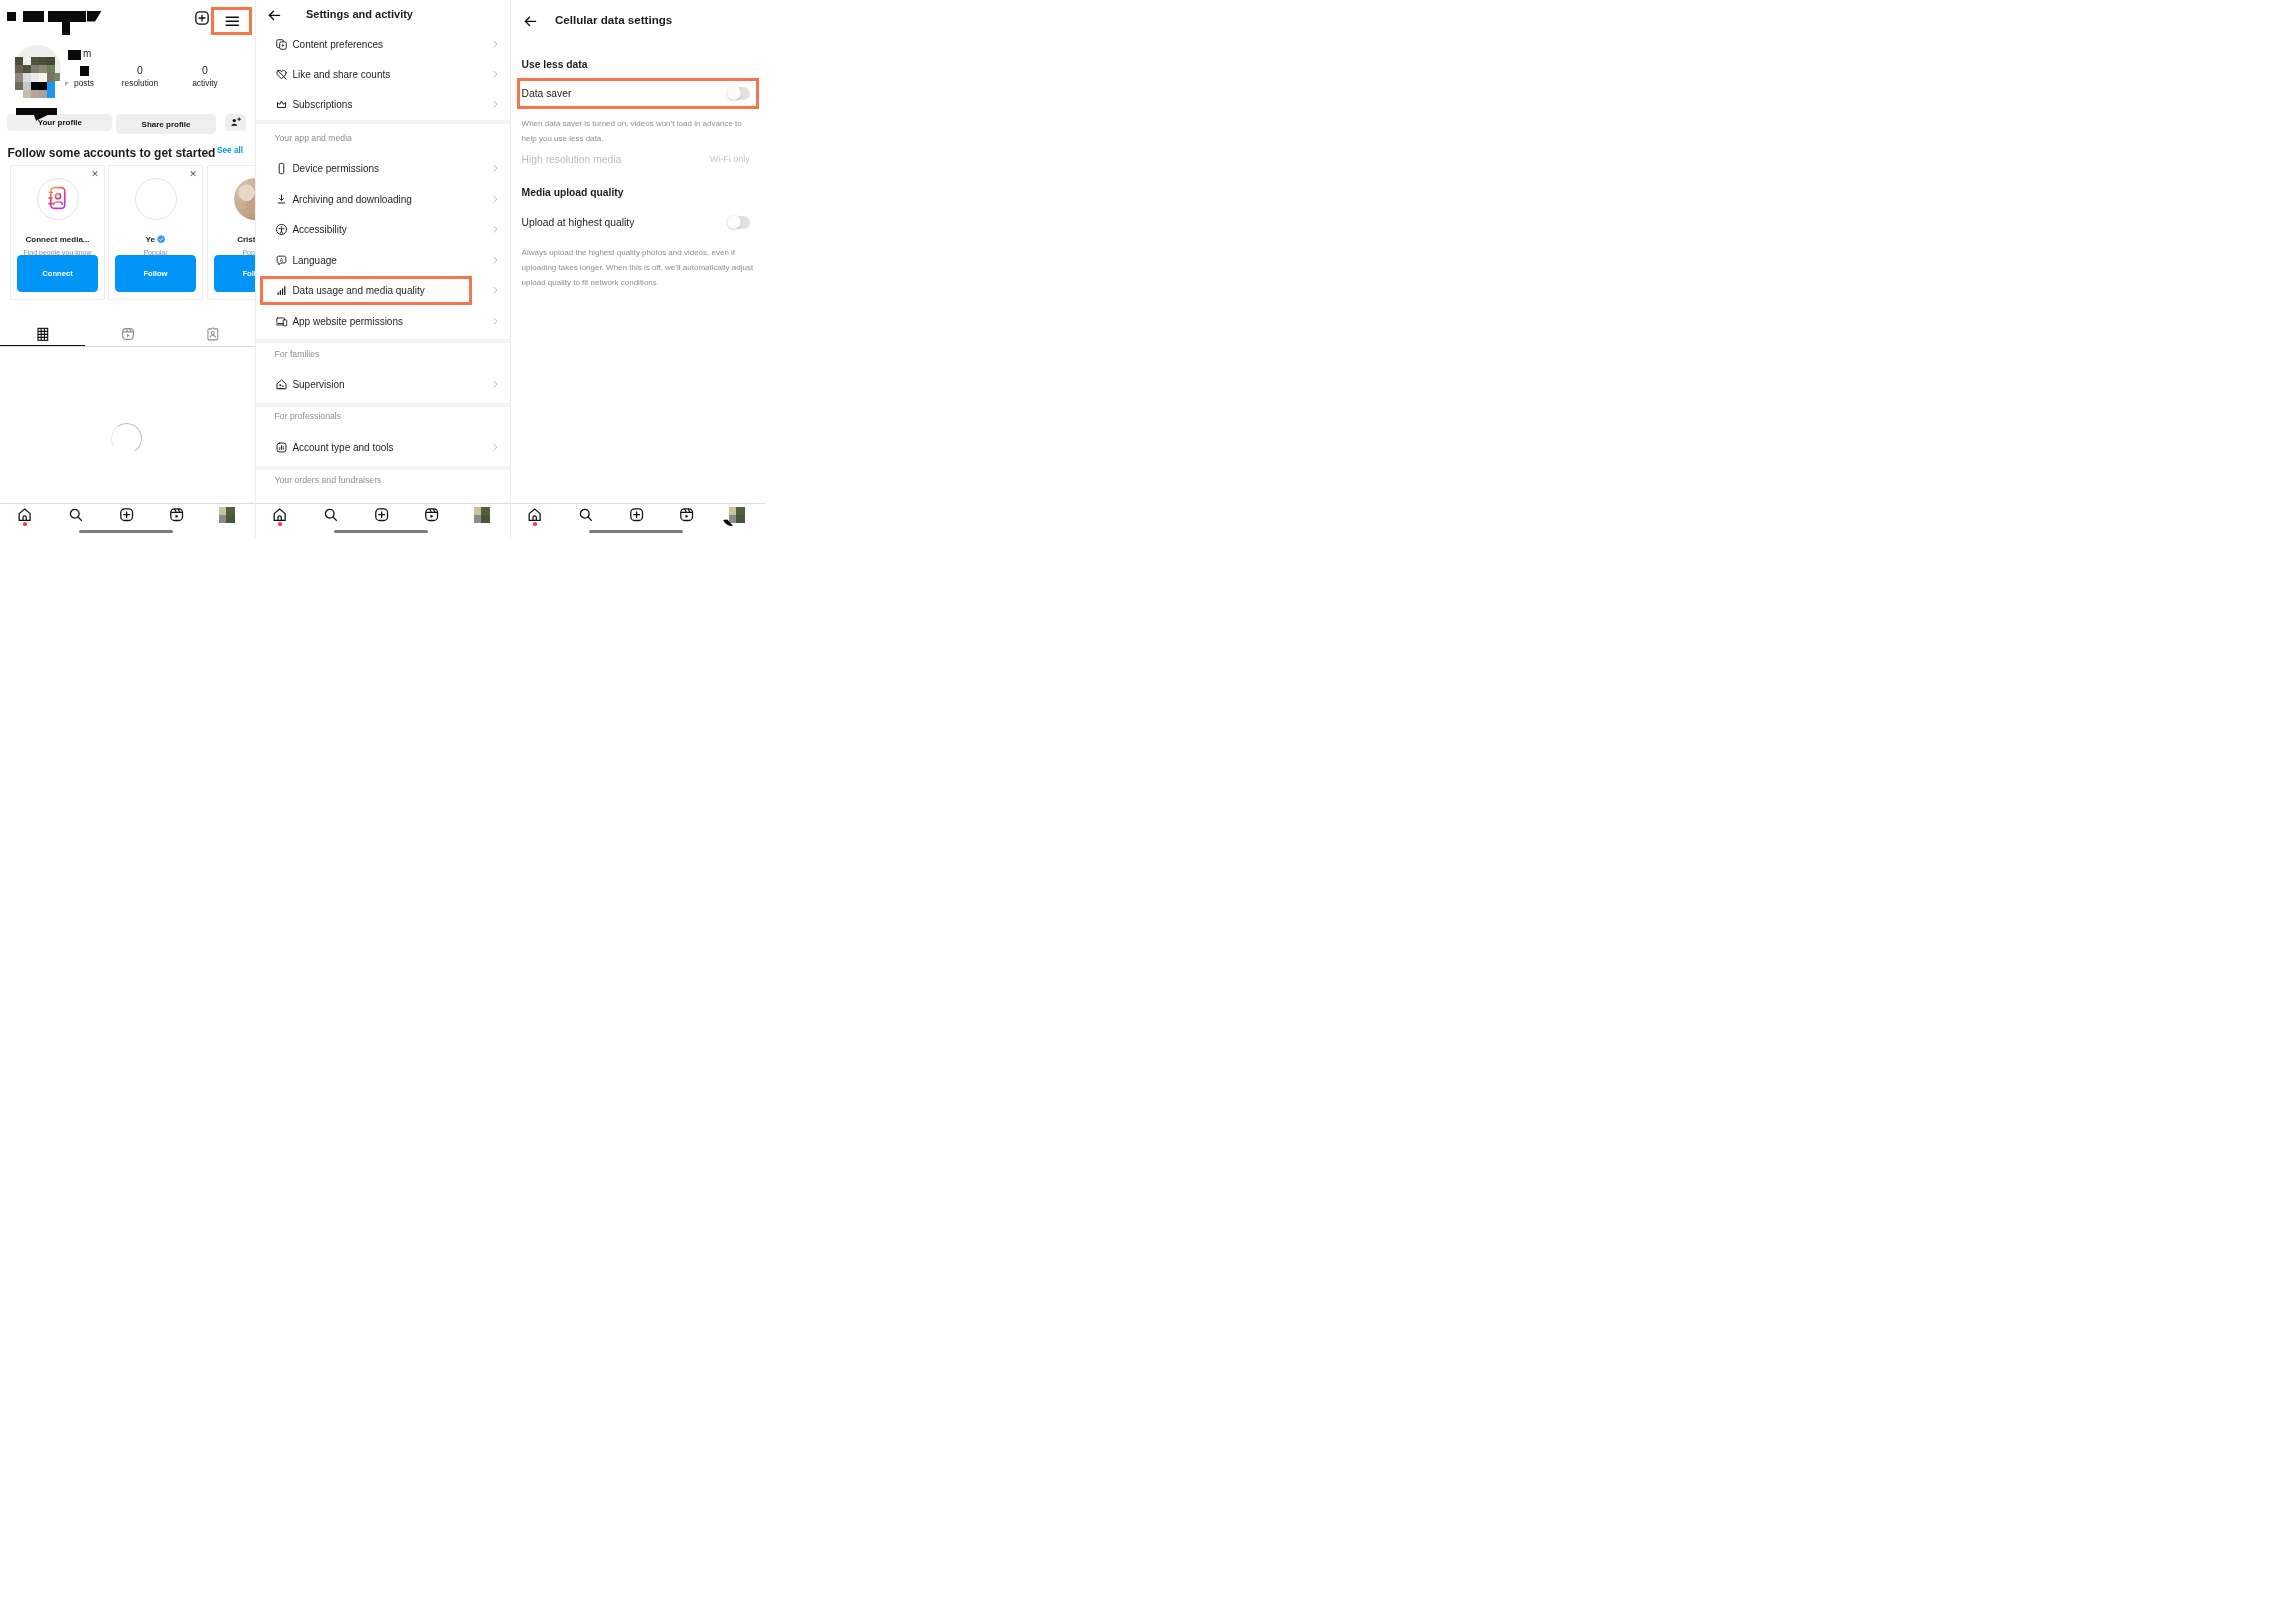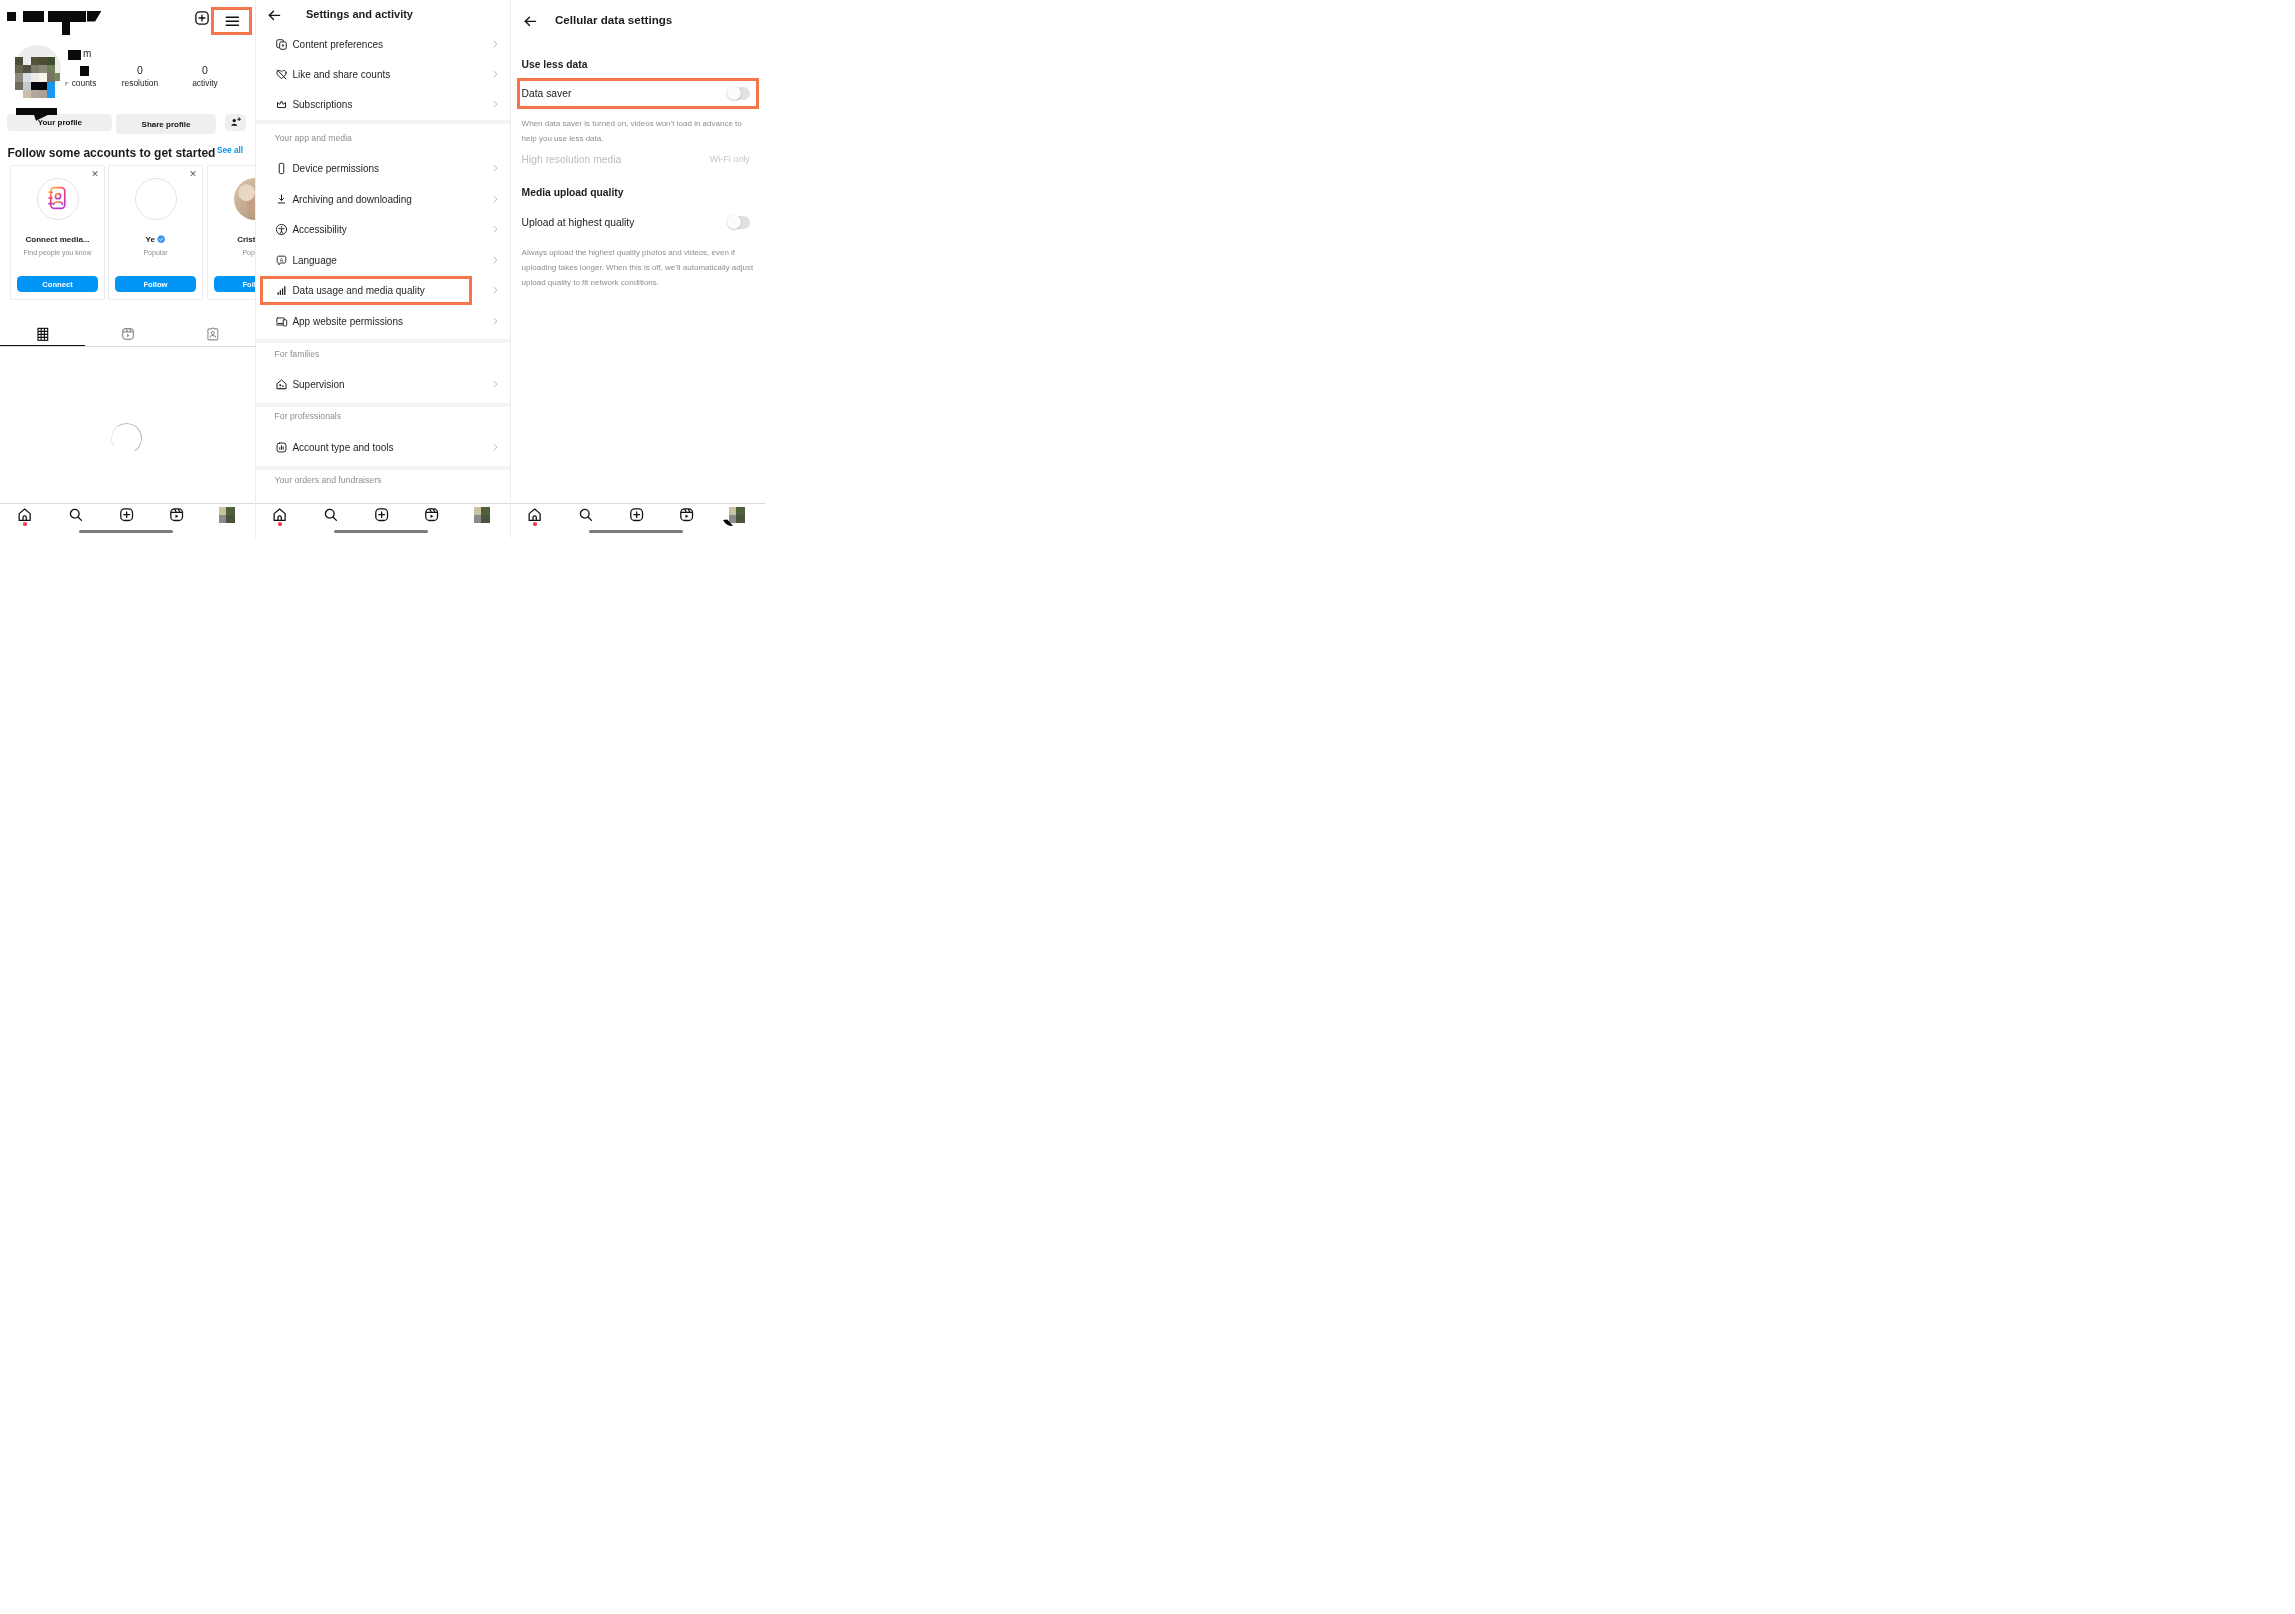--- a/index.html
+++ b/index.html
@@ -13,21 +13,21 @@
   
   .btn-gray{position:absolute;background:#efefef;border-radius:4.2px;display:flex;align-items:center;justify-content:center;font-weight:700;font-size:8px;color:#141414;cursor:default}
   .statcol{position:absolute;width:46px;text-align:center}
   .statnum{font-size:10.5px;line-height:12.6px}
   .statlab{font-size:8.4px;line-height:11.6px;margin-top:1.6px}
   .card{position:absolute;top:165px;width:95px;height:135px;border:0.5px solid #ececec;border-radius:2.1px;background:#fff;box-sizing:border-box}
   .cavatar{position:absolute;top:11.6px;left:50%;transform:translateX(-50%);width:42px;height:42px;border-radius:50%;border:0.5px solid #e4e4e4;box-sizing:border-box;display:flex;align-items:center;justify-content:center;overflow:hidden}
   .cx{position:absolute;top:4.2px;right:5.3px;font-size:9px;color:#5a5a5a;line-height:9px;cursor:default}
   .cname{position:absolute;top:69px;left:0;right:0;display:flex;justify-content:center;align-items:center;gap:2.1px;font-weight:700;font-size:8px;white-space:nowrap}
   .csub{position:absolute;top:83px;left:0;right:0;text-align:center;color:#8e8e8e;font-size:7px;white-space:nowrap}
-  .cbtn{position:absolute;left:6.3px;right:6.3px;top:110px;height:16px;background:#0095F6;border-radius:4.2px;color:#fff;font-weight:700;font-size:7.6px;display:flex;align-items:center;justify-content:center}
+  .cbtn{position:absolute;left:6.3px;right:6.3px;top:89px;height:37px;background:#0095F6;border-radius:4.2px;color:#fff;font-weight:700;font-size:7.6px;display:flex;align-items:center;justify-content:center}
   .tabs{position:absolute;top:322px;left:0;width:255px;height:24px;display:flex}
   .tab{flex:1;display:flex;align-items:center;justify-content:center}
   .tabline{position:absolute;top:346px;left:0;width:255px;height:0.5px;background:#dbdbdb}
   .tabunder{position:absolute;top:345px;left:0;width:85px;height:1.3px;background:#111}
   .spin{position:absolute;left:111px;top:423px;width:29.4px;height:29.4px;border-radius:50%;border:1.3px solid #bdbdbd;border-bottom-color:transparent;border-left-color:#e8e8e8;transform:rotate(10deg)}
   .mosaic{position:absolute;display:grid;grid-template-columns:repeat(5,8px);grid-auto-rows:8.2px}
   .mosaic div{width:8px;height:8.2px}
   .mos2{position:absolute;width:16px;height:16px;display:grid;grid-template-columns:7.4px 8.4px;grid-template-rows:7.4px 8.4px}
   
   .nav{position:absolute;left:0;bottom:0;width:255px;height:34px;background:#fff;border-top:0.5px solid #dcdcdc}
@@ -112,21 +112,21 @@
         <div style="background:#a9a296"></div>
         <div style="background:#1a97f0"></div>
     </div>
     <div class="abs" style="left:54px;top:73px;width:6.3px;height:8px;background:#75885f"></div>
 
     <div class="abs black" style="left:68px;top:50px;width:12.6px;height:10px"></div>
     <div class="abs" style="left:83px;top:48px;font-size:10px">m</div>
 
     <div class="statcol" style="left:61px;top:64px">
       <div class="statnum"><span class="black" style="display:inline-block;width:9px;height:10px;vertical-align:middle"></span></div>
-      <div class="statlab">counts</div>
+      <div class="statlab">posts</div>
     </div>
     <div class="abs" style="left:65px;top:82px;width:0;height:0;border-top:4.2px solid #ababab;border-right:4.7px solid transparent"></div>
     <div class="statcol" style="left:117px;top:64px">
       <div class="statnum">0</div>
       <div class="statlab">resolution</div>
     </div>
     <div class="statcol" style="left:182px;top:64px">
       <div class="statnum">0</div>
       <div class="statlab">activity</div>
     </div>

